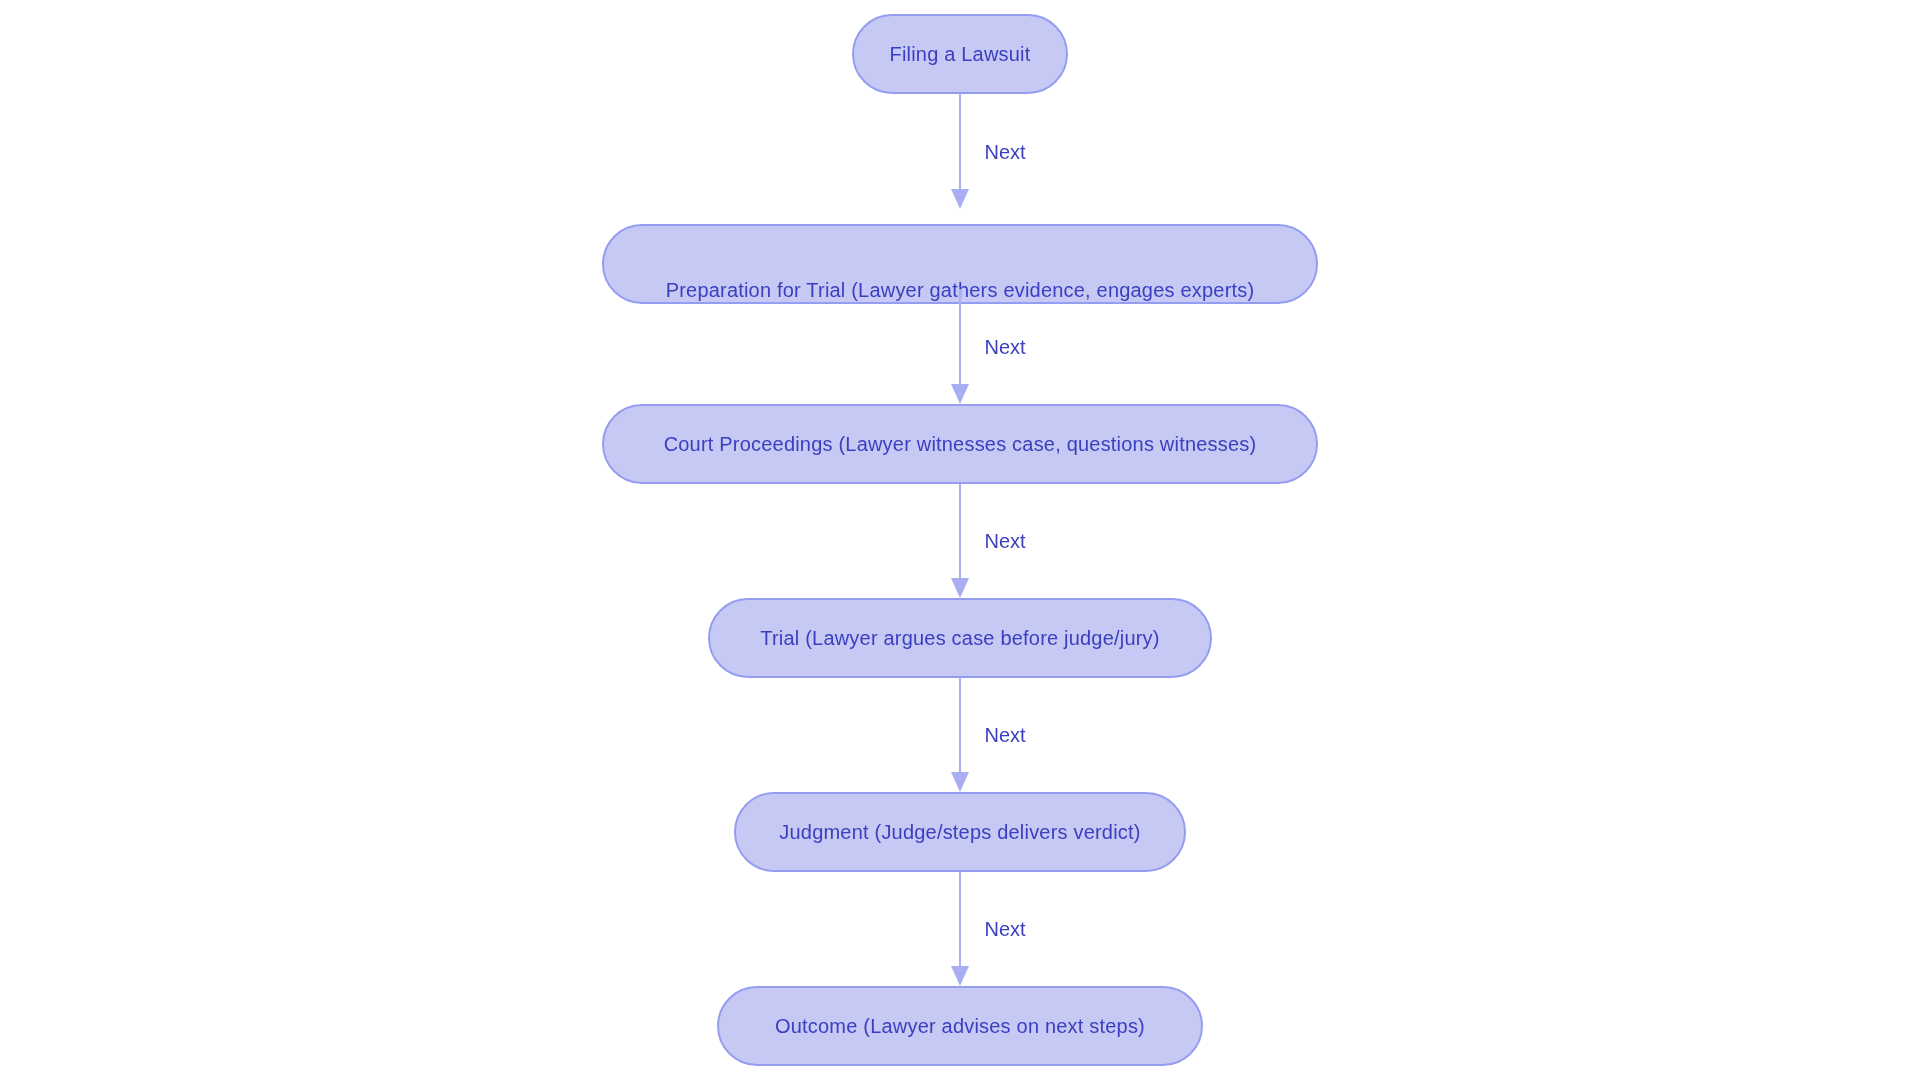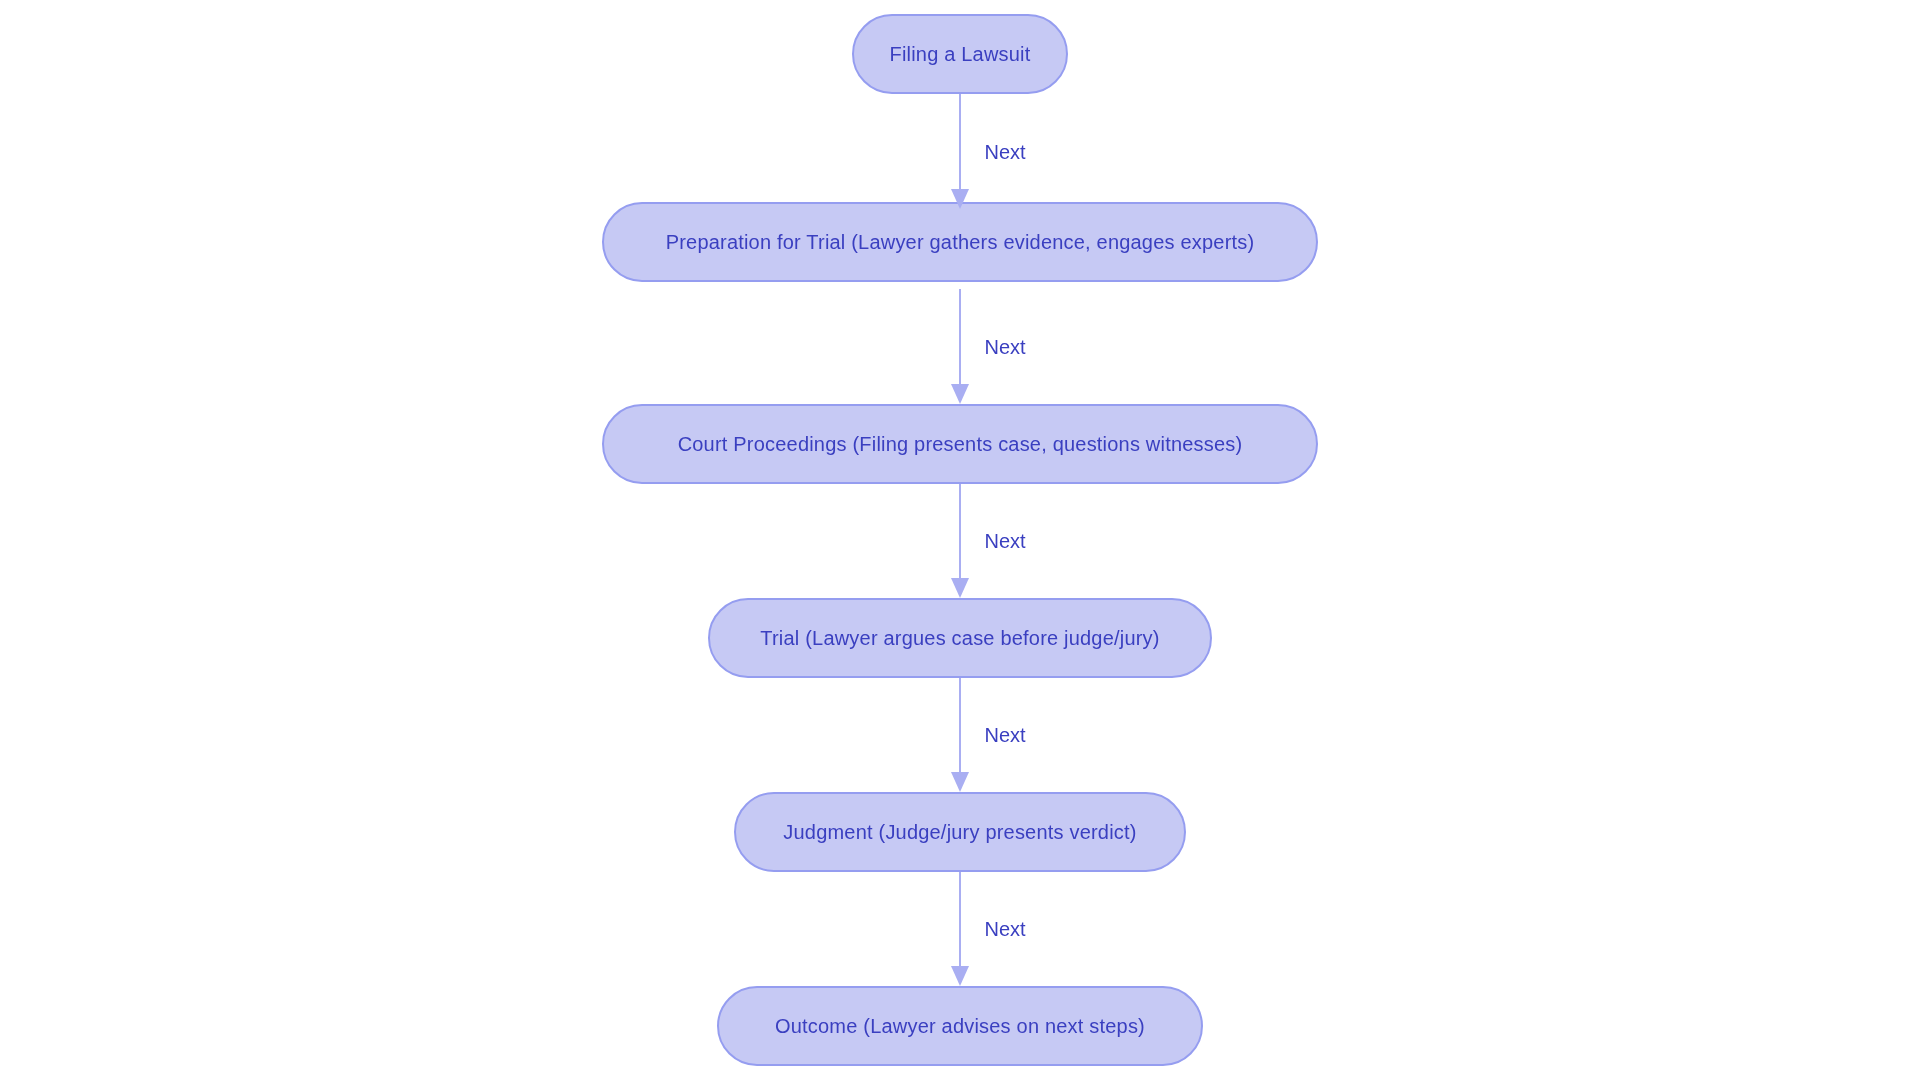--- a/index.html
+++ b/index.html
@@ -70,31 +70,31 @@
   }
 </style>
 </head>
 <body>
 
 <div class="canvas">
 
   <div class="node" style="top:14px;  left:852px; width:216px;">
     <span>Filing a Lawsuit</span>
   </div>
-  <div class="node" style="top:202px; left:602px; width:716px;">
+  <div class="node" style="top:224px; left:602px; width:716px;align-items:flex-end;">
     <span>Preparation for Trial (Lawyer gathers evidence, engages experts)</span>
   </div>
   <div class="node" style="top:404px; left:602px; width:716px;">
-    <span>Court Proceedings (Filing presents case, questions witnesses)</span>
+    <span>Court Proceedings (Lawyer witnesses case, questions witnesses)</span>
   </div>
   <div class="node" style="top:598px; left:708px; width:504px;text-align:right;">
     <span>Trial (Lawyer argues case before judge/jury)</span>
   </div>
   <div class="node" style="top:792px; left:734px; width:452px;">
-    <span>Judgment (Judge/jury presents verdict)</span>
+    <span>Judgment (Judge/steps delivers verdict)</span>
   </div>
   <div class="node" style="top:986px; left:717px; width:486px;">
     <span>Outcome (Lawyer advises on next steps)</span>
   </div>
 
   <div class="edge" style="top:94px;  left:960px; height:115px;">
     <div class="edge-line"></div>
     <div class="edge-arrowhead"></div>
     <div class="edge-label">Next</div>
   </div>

